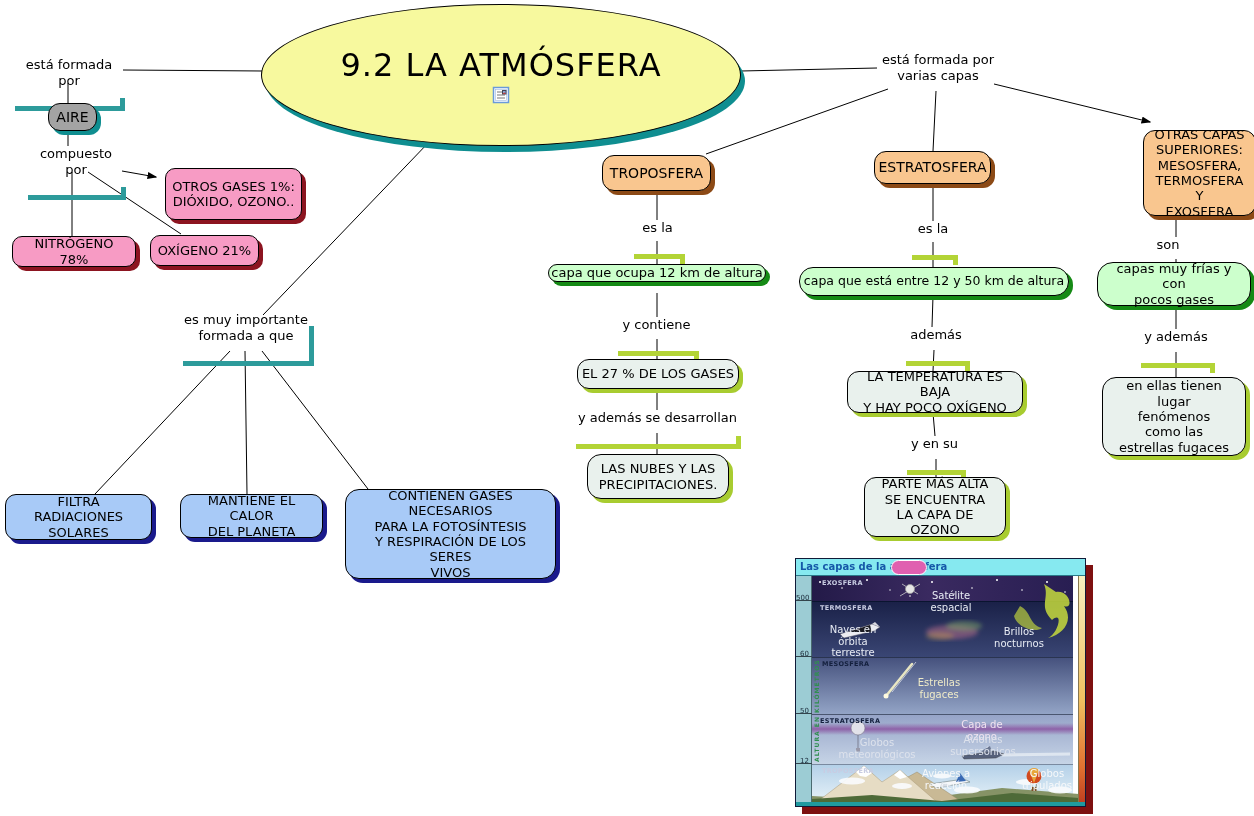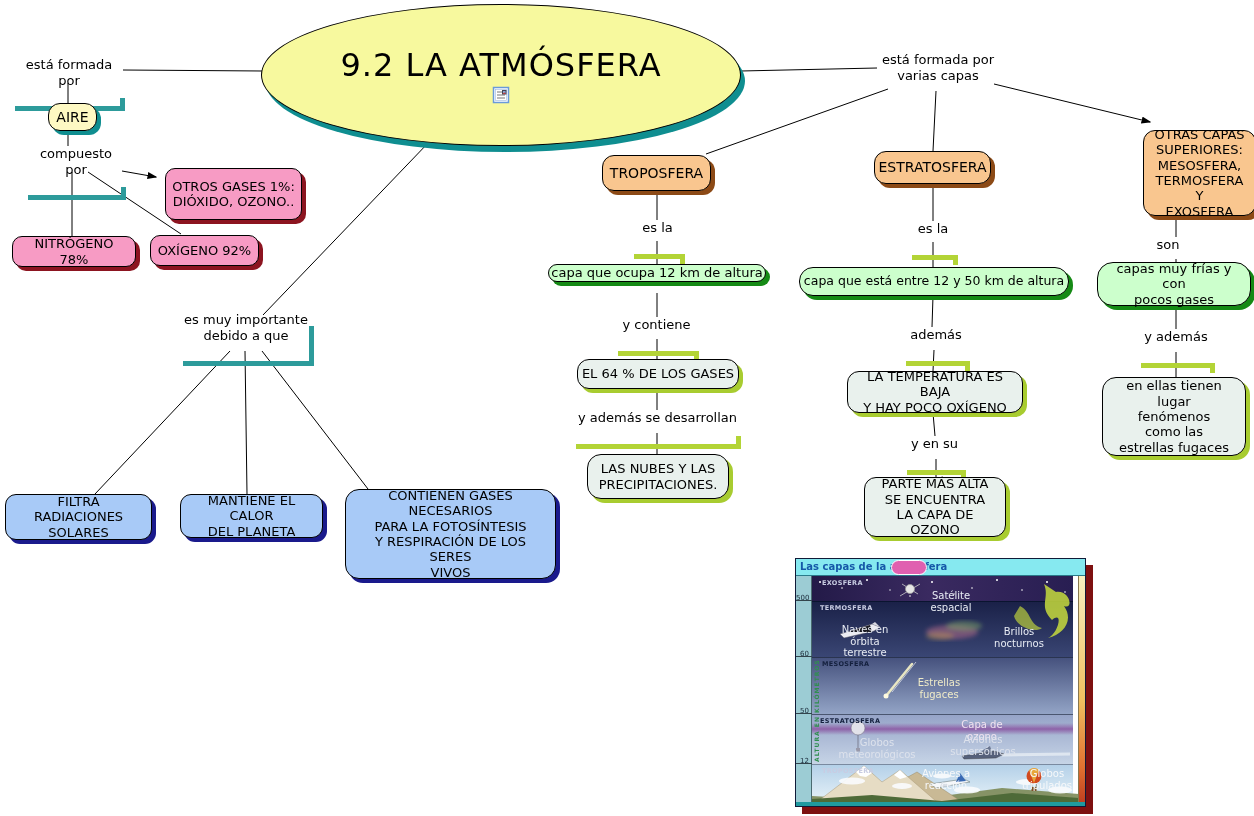--- a/index.html
+++ b/index.html
@@ -4,21 +4,21 @@
 <style>
   html,body{margin:0;padding:0;background:#fff;}
   #canvas{position:relative;width:1254px;height:816px;background:#fff;overflow:hidden;
           font-family:"DejaVu Sans","Liberation Sans",sans-serif;color:#000;}
   svg.lines{position:absolute;left:0;top:0;z-index:1;}
 
   
   .cbox{position:absolute;z-index:2;box-sizing:border-box;border:1.5px solid #000;
         display:flex;align-items:center;justify-content:center;text-align:center;
         font-size:13px;line-height:1.18;padding:3px 6px;white-space:pre-line;}
-  .bx-green  {background:#fef9c3;box-shadow:4px 4px 0 #0F8E90;border-radius:12px;font-size:14px;}
+  .bx-green  {background:#a3a3a3;box-shadow:4px 4px 0 #0F8E90;border-radius:12px;font-size:14px;}
   .bx-pink   {background:#F79BC4;box-shadow:4px 4px 0 #8C1420;border-radius:10px;}
   .bx-orange {background:#F9C68F;box-shadow:4px 4px 0 #8C4A16;border-radius:12px;}
   .bx-blue   {background:#A8CAF7;box-shadow:4px 4px 0 #1A1A8C;border-radius:11px;}
   .bx-ltgreen{background:#CCFFCC;box-shadow:4px 4px 0 #158A15;border-radius:14px;}
   .bx-pale   {background:#E9F1ED;box-shadow:4px 4px 0 #A8CC30;border-radius:12px;}
 
   
   .clabel{position:absolute;z-index:2;font-size:13px;line-height:1.2;text-align:center;
           white-space:pre-line;padding-bottom:18px;}
   .lnk-teal {border-bottom:5px solid #2D9B9B;}
@@ -129,24 +129,24 @@
       </svg>
     </div>
   </div>
 
   <div class="clabel lnk-teal nub-up" style="left:15px;top:57px;width:108px;">está formada por</div>
   <div class="cbox bx-green" style="left:48px;top:103px;width:49px;height:28px;">AIRE</div>
   <div class="clabel lnk-teal nub-up" style="left:28px;top:146px;width:96px;">compuesto por</div>
   <div class="cbox bx-pink" style="left:165px;top:168px;width:137px;height:52px;">OTROS GASES 1%:
 DIÓXIDO, OZONO..</div>
   <div class="cbox bx-pink" style="left:12px;top:236px;width:124px;height:31px;">NITRÓGENO 78%</div>
-  <div class="cbox bx-pink" style="left:150px;top:235px;width:109px;height:31px;">OXÍGENO 92%</div>
+  <div class="cbox bx-pink" style="left:150px;top:235px;width:109px;height:31px;">OXÍGENO 21%</div>
 
   <div class="clabel lnk-teal nub-tall" style="left:183px;top:312px;width:126px;">es muy importante
-debido a que</div>
+formada a que</div>
   <div class="cbox bx-blue" style="left:5px;top:494px;width:147px;height:46px;">FILTRA RADIACIONES
 SOLARES</div>
   <div class="cbox bx-blue" style="left:180px;top:494px;width:143px;height:44px;">MANTIENE EL CALOR
 DEL PLANETA</div>
   <div class="cbox bx-blue" style="left:345px;top:489px;width:211px;height:90px;border-radius:14px;">CONTIENEN GASES
 NECESARIOS
 PARA LA FOTOSÍNTESIS
 Y RESPIRACIÓN DE LOS SERES
 VIVOS</div>
 
@@ -157,21 +157,21 @@
   <div class="cbox bx-orange" style="left:874px;top:151px;width:117px;height:33px;font-size:14px;">ESTRATOSFERA</div>
   <div class="cbox bx-orange" style="left:1119px;top:130px;width:113px;height:86px;margin-left:24px;">OTRAS CAPAS
 SUPERIORES:
 MESOSFERA,
 TERMOSFERA Y
 EXOSFERA</div>
 
   <div class="clabel lnk-green nub-down" style="left:634px;top:220px;width:47px;">es la</div>
   <div class="cbox bx-ltgreen" style="left:548px;top:264px;width:218px;height:18px;white-space:nowrap;">capa que ocupa 12 km de altura</div>
   <div class="clabel lnk-green nub-down" style="left:618px;top:317px;width:77px;">y contiene</div>
-  <div class="cbox bx-pale" style="left:577px;top:359px;width:162px;height:30px;white-space:nowrap;">EL 64 % DE LOS GASES</div>
+  <div class="cbox bx-pale" style="left:577px;top:359px;width:162px;height:30px;white-space:nowrap;">EL 27 % DE LOS GASES</div>
   <div class="clabel lnk-green nub-up" style="left:576px;top:410px;width:163px;">y además se desarrollan</div>
   <div class="cbox bx-pale" style="left:587px;top:454px;width:142px;height:45px;border-radius:14px;">LAS NUBES Y LAS
 PRECIPITACIONES.</div>
 
   <div class="clabel lnk-green nub-down" style="left:912px;top:221px;width:42px;">es la</div>
   <div class="cbox bx-ltgreen" style="left:799px;top:267px;width:270px;height:29px;white-space:nowrap;font-size:12.5px;">capa que está entre 12 y 50 km de altura</div>
   <div class="clabel lnk-green nub-down" style="left:906px;top:327px;width:60px;">además</div>
   <div class="cbox bx-pale" style="left:847px;top:371px;width:176px;height:42px;">LA TEMPERATURA ES BAJA
 Y HAY POCO OXÍGENO</div>
   <div class="clabel lnk-green nub-down" style="left:907px;top:436px;width:55px;">y en su</div>
@@ -300,21 +300,21 @@
       </g>
     </svg>
 
     <div class="lname lt" style="left:26px;top:20px;">EXOSFERA</div>
     <div class="lname lt" style="left:24px;top:45px;">TERMOSFERA</div>
     <div class="lname" style="left:26px;top:101px;">MESOSFERA</div>
     <div class="lname" style="left:24px;top:158px;">ESTRATOSFERA</div>
     <div class="lname lt" style="left:26px;top:208px;">TROPOSFERA</div>
 
     <div class="il-label" style="left:125px;top:31px;width:60px;">Satélite espacial</div>
-    <div class="il-label" style="left:26px;top:65px;width:62px;margin-left:12px;">Naves en órbita
+    <div class="il-label" style="left:26px;top:65px;width:62px;">Naves en órbita
 terrestre</div>
     <div class="il-label" style="left:198px;top:67px;width:50px;">Brillos
 nocturnos</div>
     <div class="il-label" style="left:118px;top:118px;width:50px;color:#EFEBC8;">Estrellas
 fugaces</div>
     <div class="il-label" style="left:150px;top:160px;width:72px;color:#F0E2F0;">Capa de ozono</div>
     <div class="il-label" style="left:38px;top:178px;width:86px;color:#DDE2EC;">Globos meteorológicos</div>
     <div class="il-label" style="left:142px;top:175px;width:90px;color:#DDE2EC;">Aviones supersónicos</div>
     <div class="il-label" style="left:108px;top:209px;width:84px;color:#F6F8FA;">Aviones a reacción</div>
     <div class="il-label" style="left:216px;top:209px;width:70px;color:#F6F8FA;">Globos tripulados</div>

